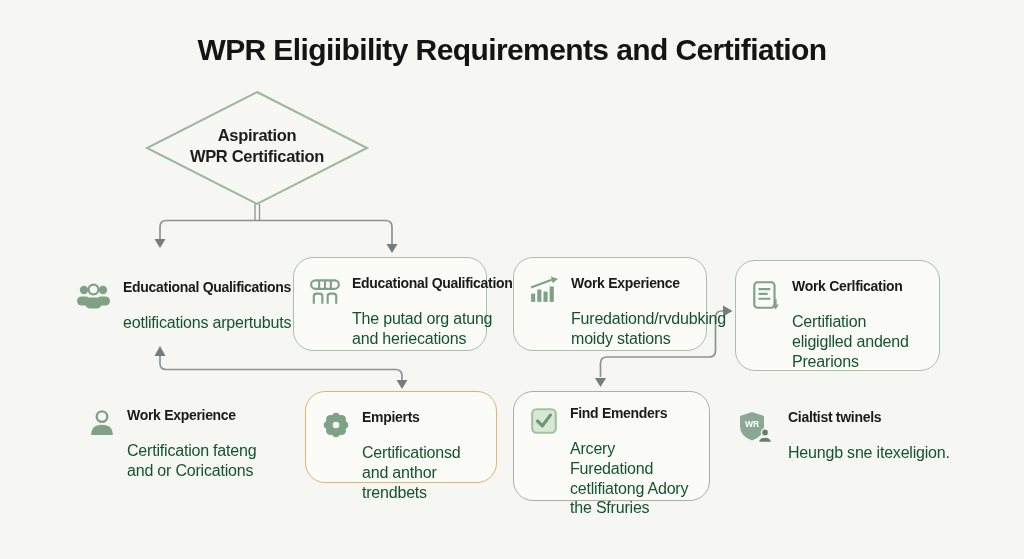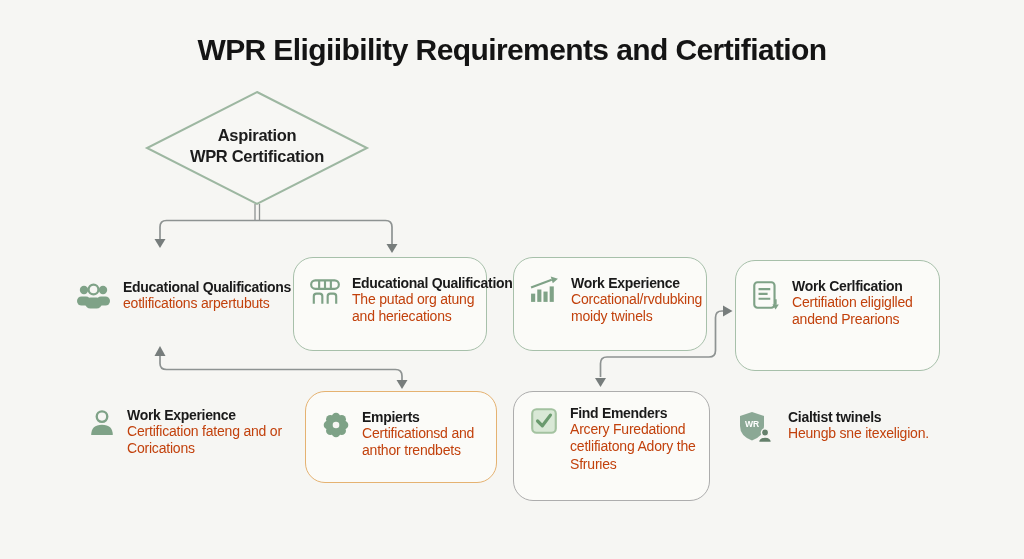--- a/index.html
+++ b/index.html
@@ -10,21 +10,21 @@
   #flow-svg{position:absolute;left:0;top:0;}
   .node{position:absolute;display:flex;gap:11px;align-items:flex-start;}
   .node.boxed{background:#fbfbf8;border:1.6px solid #a7c0aa;border-radius:20px;
     box-sizing:border-box;padding:17px 12px 10px 15px;}
   .node.b-orange{border-color:#e5b271;}
   .node.b-gray{border-color:#adadad;}
   .node.fb{padding-top:13px;}
   .icon{flex:0 0 auto;display:block;margin-top:1px;}
   .txt{display:block;}
   .node-title{font-size:14px;font-weight:bold;color:#1a1a1a;letter-spacing:-0.3px;white-space:nowrap;}
-  .node-sub{font-size:14px;color:#c2410c;line-height:1.24;margin-top:0;letter-spacing:-0.2px;}
+  .node-sub{font-size:16px;color:#14532d;line-height:1.24;margin-top:18px;letter-spacing:-0.2px;}
   #diamond-label{position:absolute;left:167px;top:125px;width:180px;text-align:center;
     font-size:16.5px;font-weight:bold;color:#1c1c1c;line-height:1.3;letter-spacing:-0.3px;}
   #diamond-label span{display:block;}
 </style>
 </head>
 <body>
 
 <div id="stage">
 
   <div id="page-title">WPR Eligiibility Requirements and Certifiation</div>
@@ -91,21 +91,21 @@
         <rect x="2" y="17" width="4" height="8"></rect>
         <rect x="8" y="13" width="4" height="12"></rect>
         <rect x="14" y="15" width="4" height="10"></rect>
         <rect x="20" y="10" width="4" height="15"></rect>
       </g>
       <path d="M2,11 L22,3.5" stroke="#7fa287" stroke-width="2" fill="none"></path>
       <polygon points="21,0.5 28,2.5 23,7" fill="#7fa287"></polygon>
     </svg>
     <div class="txt" style="width:148px;">
       <div class="node-title">Work Experience</div>
-      <div class="node-sub">Corcational/rvdubking moidy twinels</div>
+      <div class="node-sub">Furedationd/rvdubking moidy stations</div>
     </div>
   </div>
 
   <div class="node boxed" style="left:735px;top:260px;width:205px;height:111px;">
     <svg class="icon" width="30" height="32" viewBox="0 0 28 30">
       <g stroke="#7fa287" stroke-width="2" fill="none">
         <rect x="3" y="3" width="19" height="24" rx="3"></rect>
         <path d="M7,9.5 H18 M7,14 H15.5 M7,18.5 H18"></path>
         <path d="M23,19 V24"></path>
       </g>

